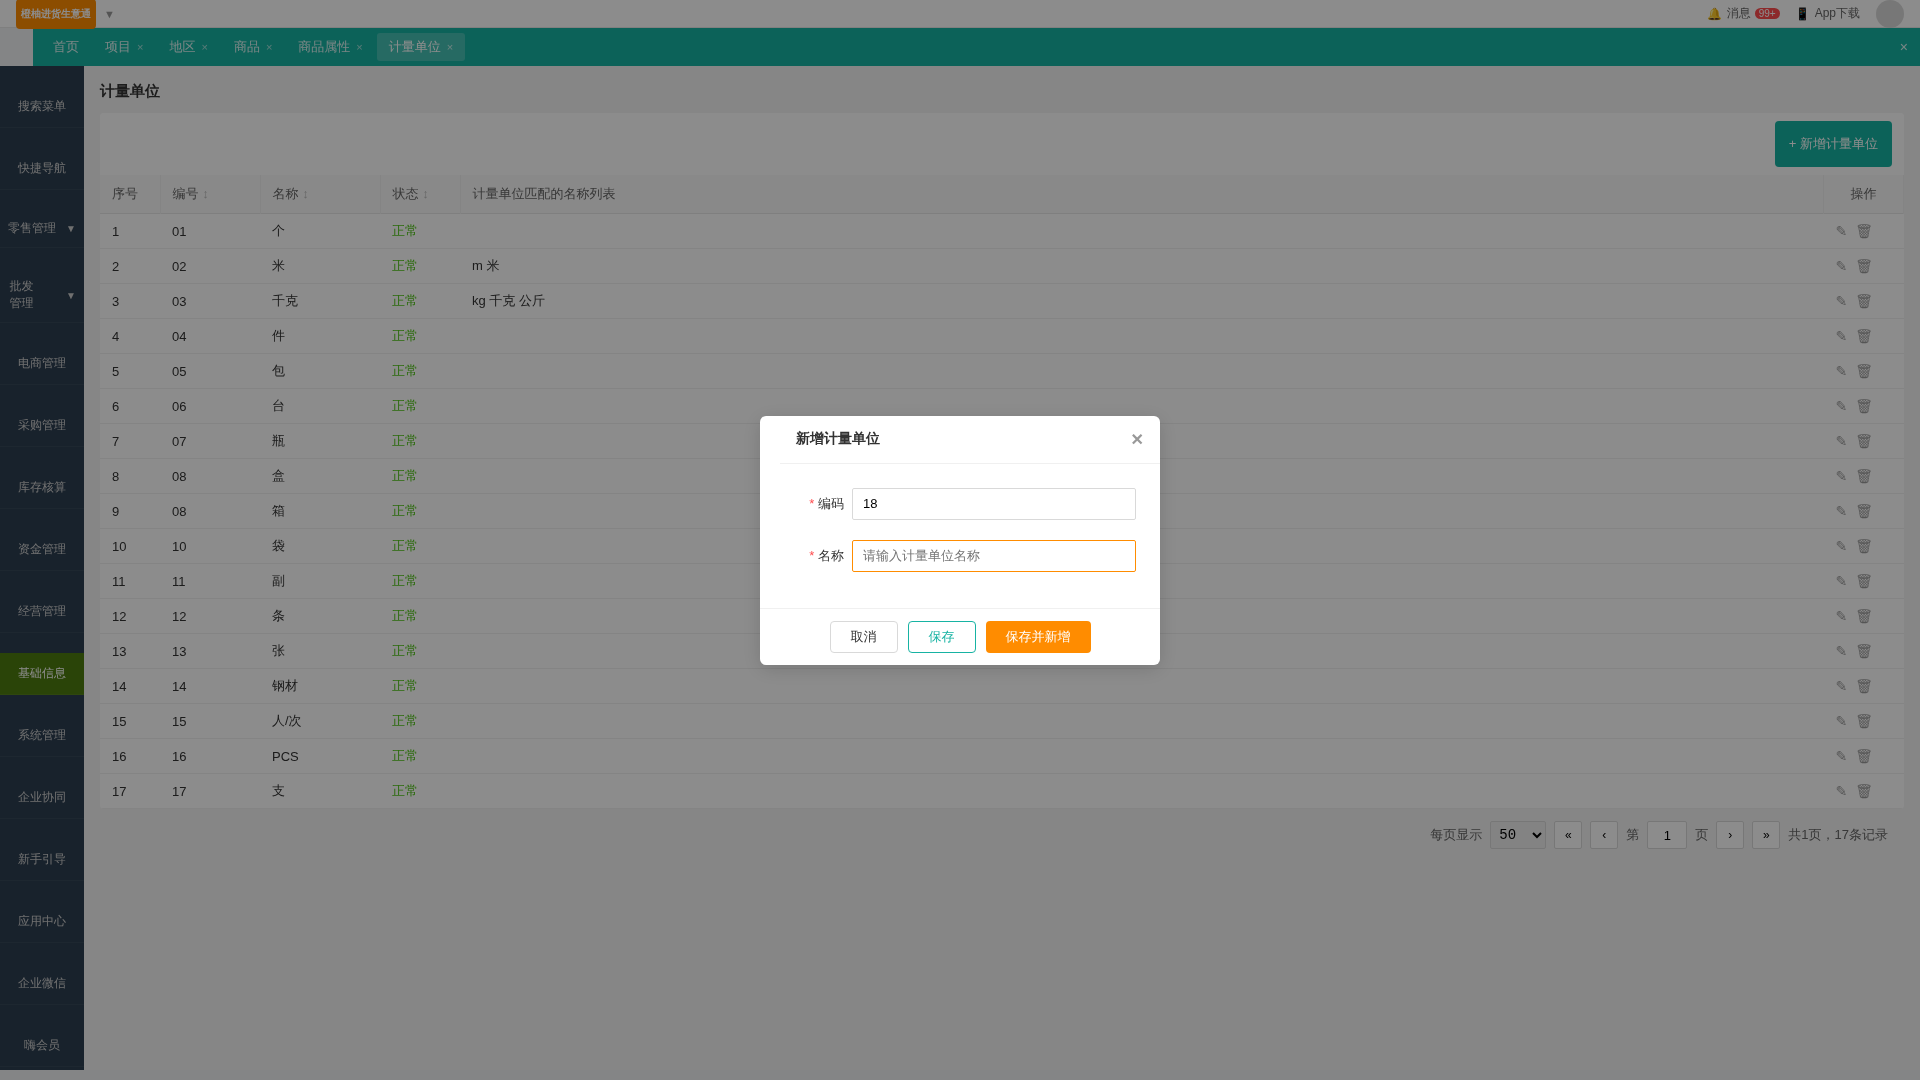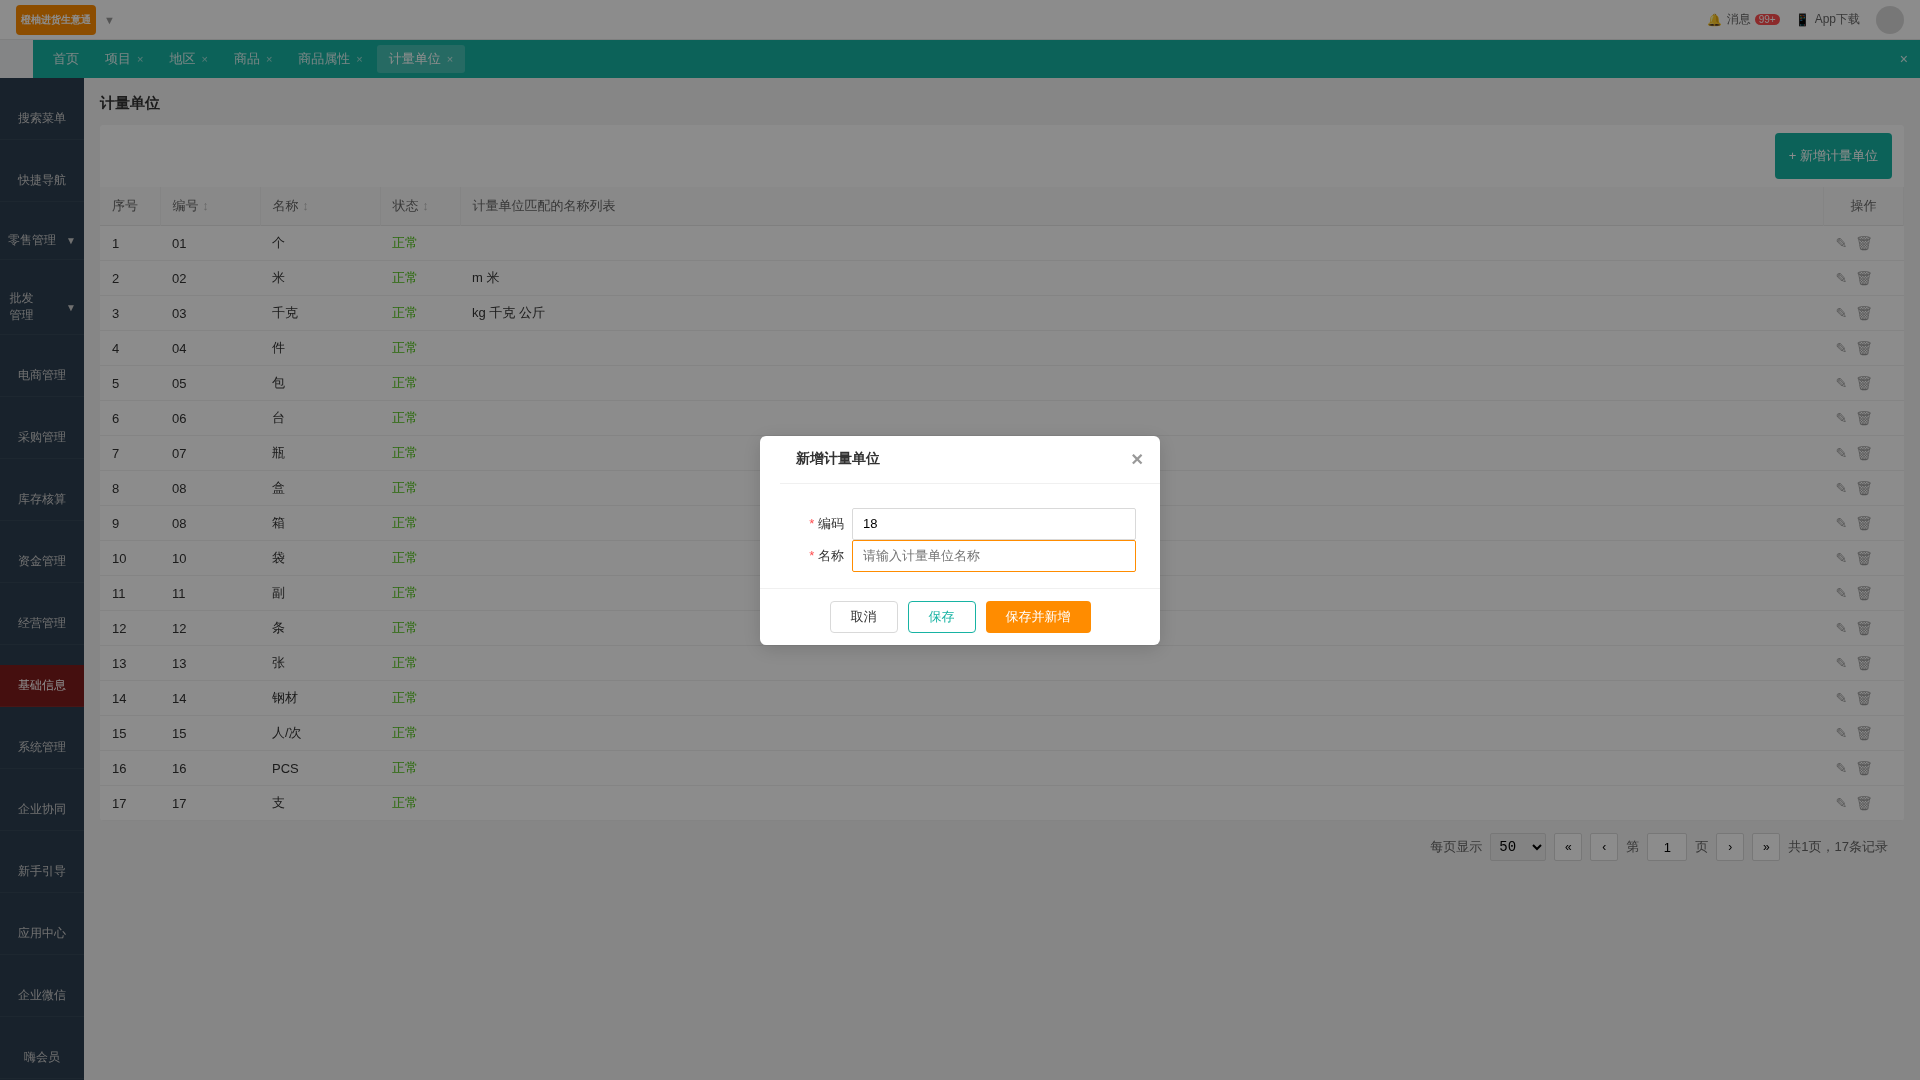--- a/index.html
+++ b/index.html
@@ -1,20 +1,20 @@
 <!DOCTYPE html>
 <html><head>
   <meta charset="utf-8">
   <style>
     * { margin: 0; padding: 0; box-sizing: border-box; }
     body { font-family: 'Microsoft YaHei', Arial, sans-serif; font-size: 13px; background: #f0f2f5; color: #333; width: 1920px; height: 1080px; overflow: hidden; }
 
     
     .top-header {
-      height: 40px;
+      height: 28px;
       background: #fff;
       border-bottom: 1px solid #e8e8e8;
       display: flex;
       align-items: center;
       padding: 0 16px;
       justify-content: space-between;
     }
     .logo-area {
       display: flex;
       align-items: center;
@@ -117,21 +117,21 @@
     .sidebar-item {
       padding: 12px 8px;
       text-align: center;
       cursor: pointer;
       font-size: 12px;
       border-bottom: 1px solid rgba(255,255,255,0.05);
       color: #ccc;
       margin-top: 20px;
     }
     .sidebar-item.active {
-      background: #7f1d1d;
+      background: #4d7c0f;
       color: white;
     }
 
     
     .content-area {
       flex: 1;
       padding: 16px;
       background: #f5f5f5;
       overflow-y: auto;
       position: relative;
@@ -275,20 +275,21 @@
       cursor: pointer;
       color: #999;
       font-size: 16px;
     }
     .modal-body {
       padding: 24px 24px 16px;
     }
     .form-item {
       display: flex;
       align-items: center;
+      margin-bottom: 20px;
     }
     .form-label {
       width: 60px;
       text-align: right;
       margin-right: 8px;
       font-size: 13px;
       color: #333;
     }
     .form-label::before {
       content: '* ';

